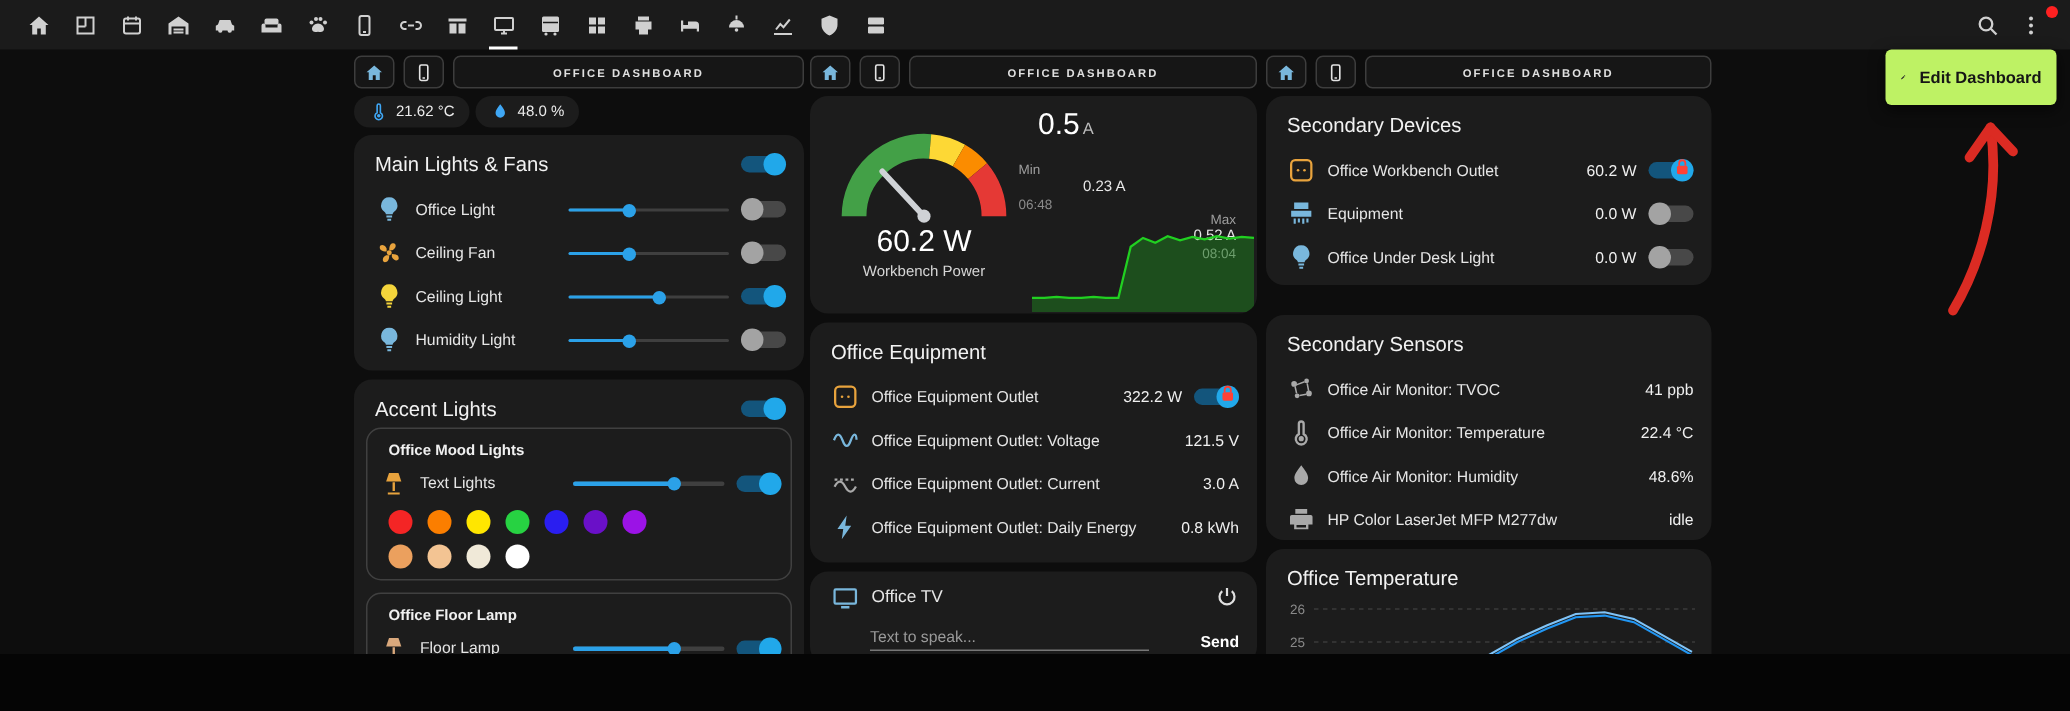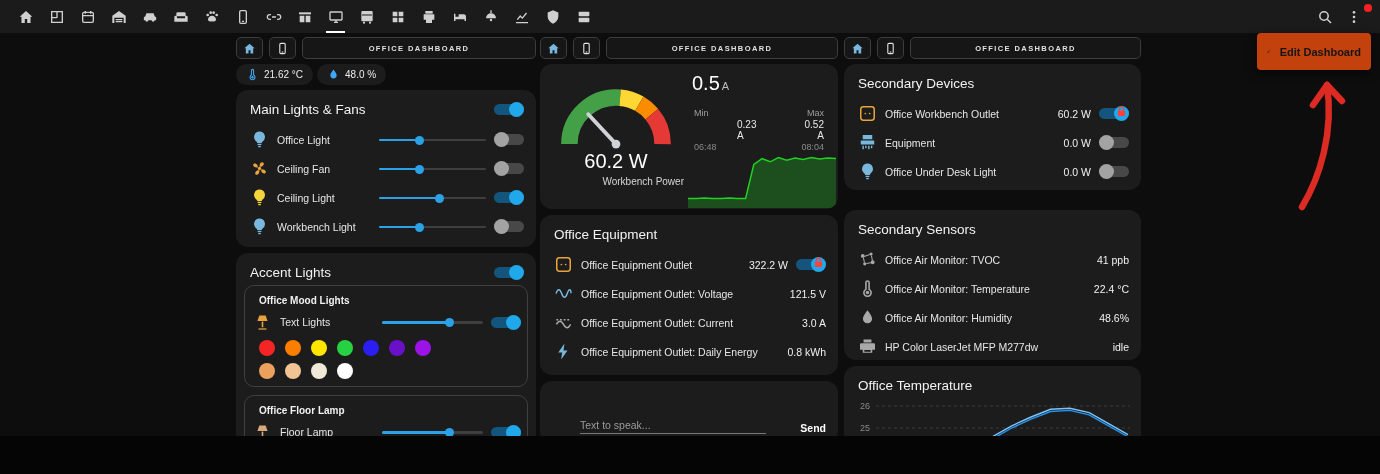--- a/index.html
+++ b/index.html
@@ -64,25 +64,25 @@
   .c-lblue { color:#79b7dc; }
   .c-amber { color:#e8a33d; }
   .c-yellow{ color:#f3d43b; }
   .c-tan   { color:#d9a87c; }
   .c-gray  { color:#a9a9a9; }
   .c-white { color:#e4e4e4; }
 
   
   .gauge { position:absolute; left:8px; top:12px; width:136px; height:76px; }
   .gauge-value { position:absolute; left:8px; top:86px; width:136px; text-align:center; font-size:20px; color:#fff; }
-  .gauge-name  { position:absolute; left:8px; top:112px; width:136px; text-align:right; font-size:10px; color:#d6d6d6; }
+  .gauge-name  { position:absolute; left:8px; top:112px; width:136px; text-align:center; font-size:10px; color:#d6d6d6; }
   .amps   { position:absolute; left:152px; top:8px; color:#fff; }
   .amps-v { font-size:20px; }
   .amps-u { font-size:11px; color:#bdbdbd; margin-left:2px; }
-  .minmax { position:absolute; left:154px; right:14px; top:44px; display:flex; justify-content:space-between; }
+  .minmax { position:absolute; left:139px; right:14px; top:44px; display:flex; justify-content:space-between;flex-direction:column; }
   .mm-col { display:flex; flex-direction:column; gap:1px; font-size:9px; }
   .mm-col.right { text-align:right; }
   .mm-l { color:#9e9e9e; } .mm-v { color:#e8e8e8; font-size:10px;padding-left:43px; } .mm-t { color:#8b8b8b; }
   .spark { position:absolute; right:2px; bottom:1px; width:148px; height:62px; }
 
   
   .tvrow { display:flex; align-items:center; gap:8px; padding:8px 12px 0 14px; height:26px; }
   .tvrow .label { font-size:11.5px; }
   .pwr { margin-left:auto; width:16px; height:16px; color:#e0e0e0; }
   .tts { position:absolute; left:40px; right:72px; bottom:9px; }
@@ -93,21 +93,21 @@
   
   .sprow { display:flex; align-items:center; gap:8px; padding:9px 14px; }
   .sp-icon { width:20px; height:20px; color:#fff; }
   .sp-label { font-size:13px; font-weight:700; color:#fff; }
 
   
   .tchart { position:absolute; left:6px; top:28px; width:284px; height:124px; }
   .tchart text { font-family:"Liberation Sans", sans-serif; }
 
   
-  .edit-menu { position:absolute; left:1257px; top:33px; width:114px; height:37px; background:#c2410c; border-radius:4px; box-shadow:0 3px 10px rgba(0,0,0,.6); display:flex; align-items:center; gap:9px; padding:2px 10px; z-index:5; }
+  .edit-menu { position:absolute; left:1257px; top:33px; width:114px; height:37px; background:#bef264; border-radius:4px; box-shadow:0 3px 10px rgba(0,0,0,.6); display:flex; align-items:center; gap:9px; padding:2px 10px; z-index:5; }
   .edit-menu .i16 { color:#2b2b2b; width:15px; height:15px; }
   .edit-label { font-size:11px; font-weight:700; color:#161616; white-space:nowrap; }
   .red-arrow { position:absolute; left:1282px; top:72px; width:70px; height:145px; z-index:4; }
 </style>
 </head>
 <body>
 
 <div class="page">
 
   <header class="topbar">
@@ -384,21 +384,21 @@
               <span class="knob"></span>
             </span>
         </div>
         <div class="row">
           <span class="icon c-lblue">
               <svg viewBox="0 0 24 24" fill="currentColor">
                 <path d="M12 2a6.8 6.8 0 0 0-3.9 12.4c.6.4 1 1.1 1 1.9h5.8c0-.8.4-1.5 1-1.9A6.8 6.8 0 0 0 12 2z"></path>
                 <path d="M9.6 18.2h4.8M10.4 20.8h3.2" stroke="currentColor" stroke-width="1.7" fill="none"></path>
               </svg>
             </span>
-          <span class="label w96">Workbench Light</span>
+          <span class="label w96">Humidity Light</span>
           <span class="slider">
               <span class="sl-track"></span>
               <span class="sl-fill" style="width:38.0%"></span>
               <span class="sl-knob" style="left:calc(38.0% - 4.5px)"></span>
             </span>
           <span class="switch off">
               <span class="track"></span>
               <span class="knob"></span>
             </span>
         </div>
@@ -589,20 +589,35 @@
                 <path d="M13.2 2 5.4 13.4h4.9L9.1 22l7.9-11.2h-5z"></path>
               </svg>
             </span>
           <span class="label grow">Office Equipment Outlet: Daily Energy</span>
           <span class="value">0.8 kWh</span>
         </div>
       </div>
     </div>
 
     <div class="card" style="height:62px">
+      <div class="tvrow">
+        <span class="icon c-lblue">
+            <svg viewBox="0 0 24 24" fill="none" stroke="currentColor" stroke-width="1.9">
+              <rect x="3" y="5" width="18" height="12" rx="1"></rect>
+              <path d="M8.5 20h7"></path>
+            </svg>
+          </span>
+        <span class="label">Office TV</span>
+        <span class="pwr">
+            <svg viewBox="0 0 24 24" fill="none" stroke="currentColor" stroke-width="2.2">
+              <path d="M12 3v8"></path>
+              <path d="M7.2 6.2a7.5 7.5 0 1 0 9.6 0"></path>
+            </svg>
+          </span>
+      </div>
       <div class="tts">
         <input class="tts-input" placeholder="Text to speak..." style="">
       </div>
       <button class="send">Send</button>
     </div>
 
     <div class="card" style="height:60px">
       <div class="sprow">
         <span class="sp-icon">
             <svg viewBox="0 0 24 24">

